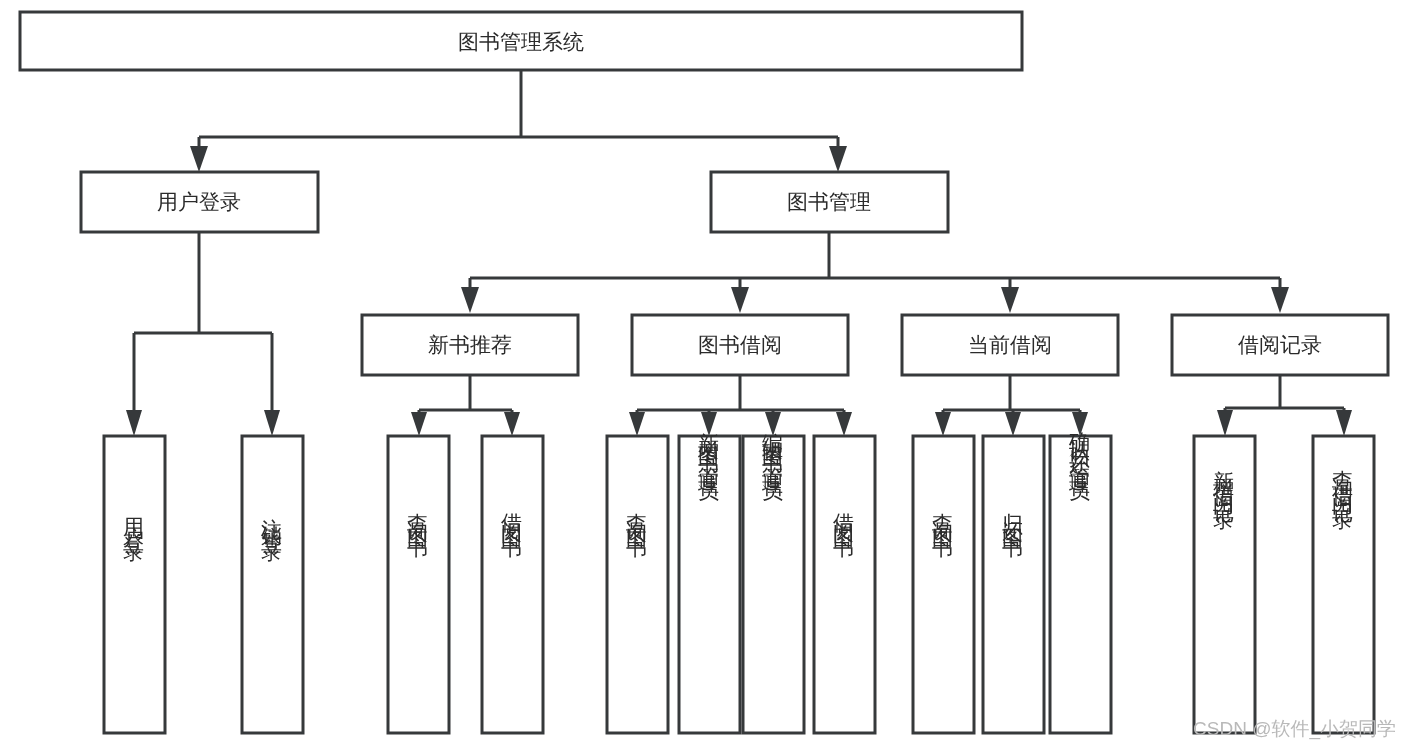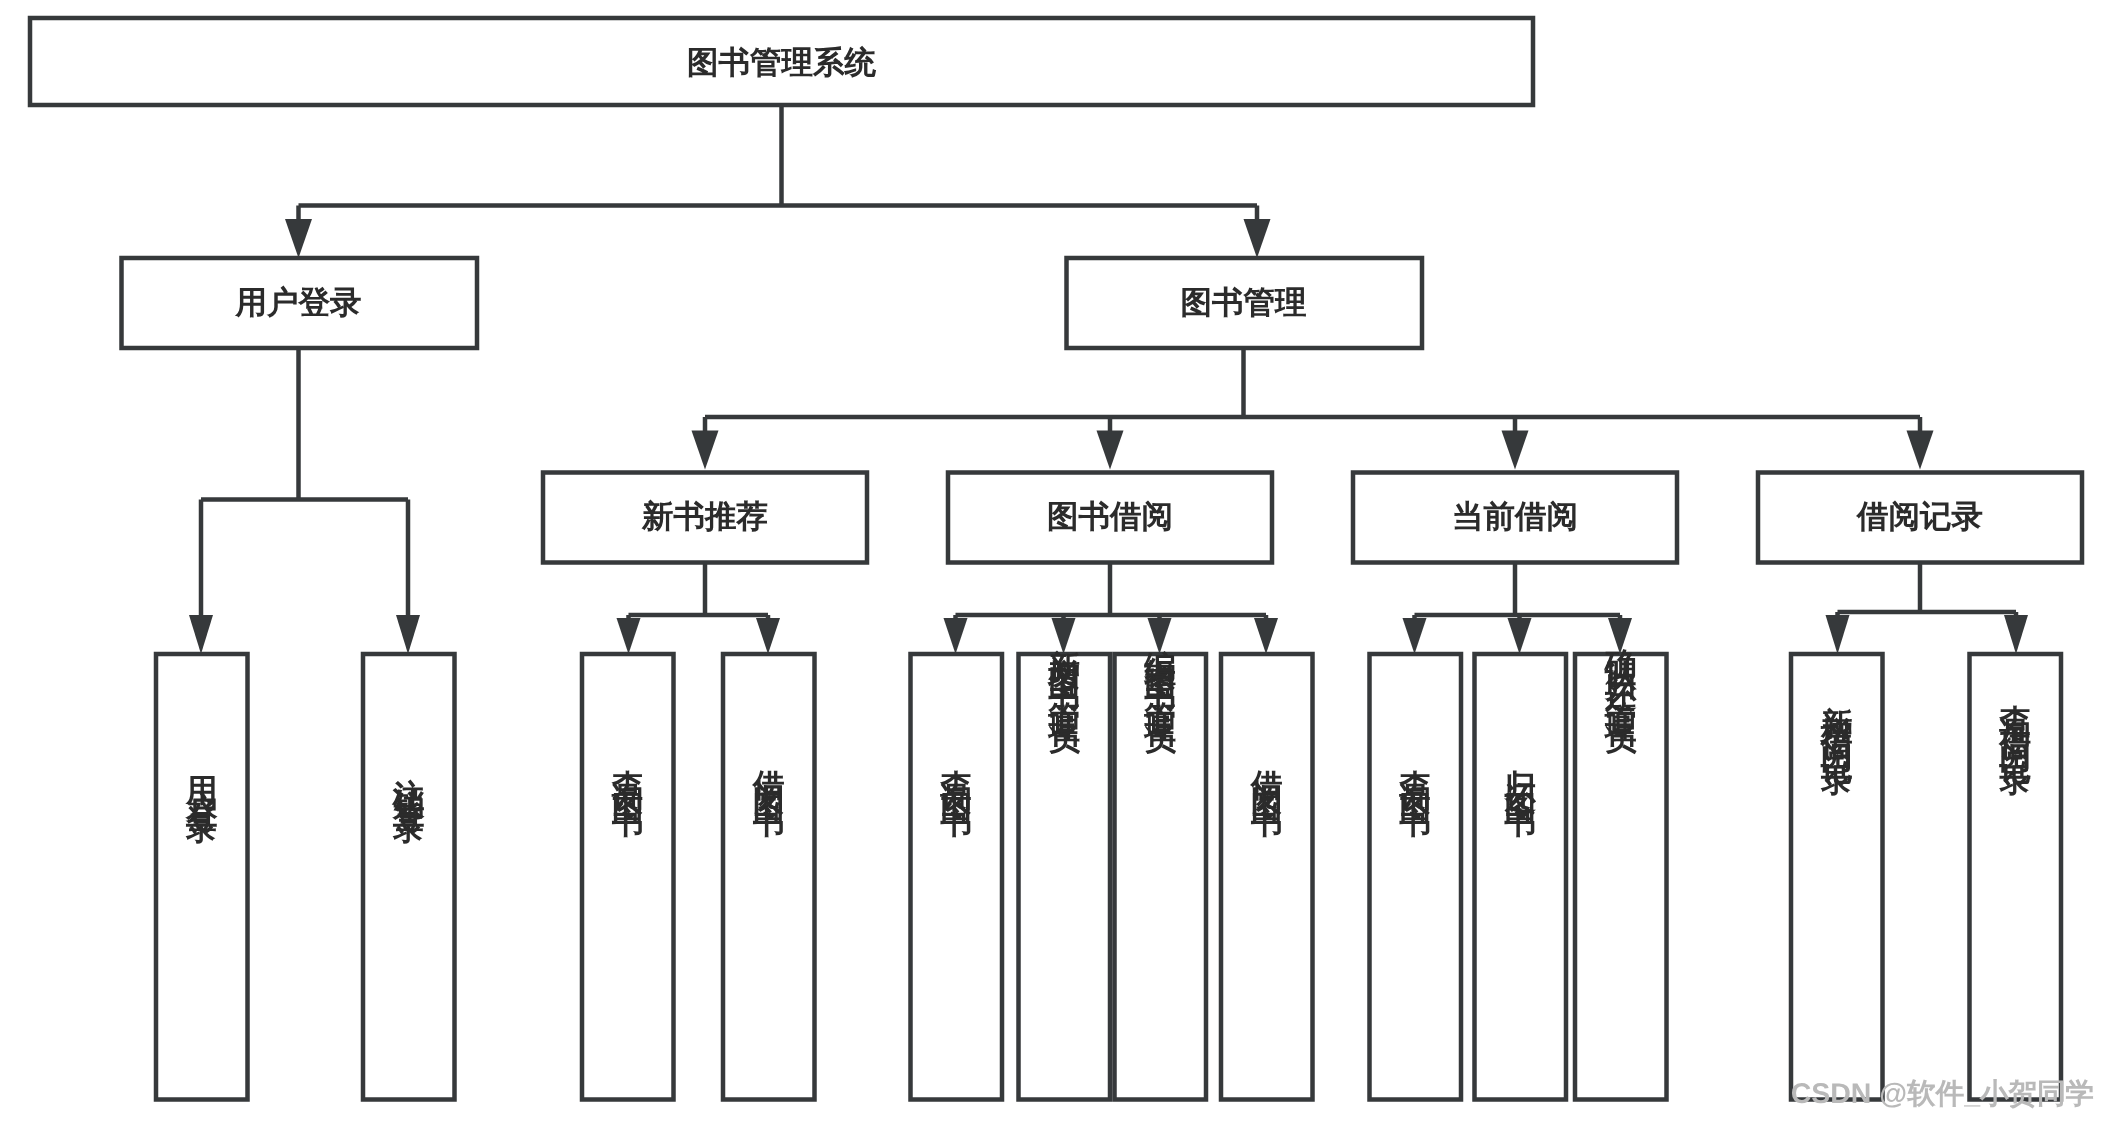--- a/index.html
+++ b/index.html
@@ -11,21 +11,20 @@
     width: 1405px;
     height: 747px;
     font-family: "Liberation Sans", "DejaVu Sans", sans-serif;
     overflow: hidden;
   }
   #diagram-root {
     position: relative;
     width: 1238px;
     height: 747px;
     background: #ffffff;
-    font-weight: bold;
   }
   svg.diagram-canvas {
     position: absolute;
     top: 0;
     left: 0;
     width: 1405px;
     height: 747px;
   }
   .node-box {
     fill: #ffffff;

